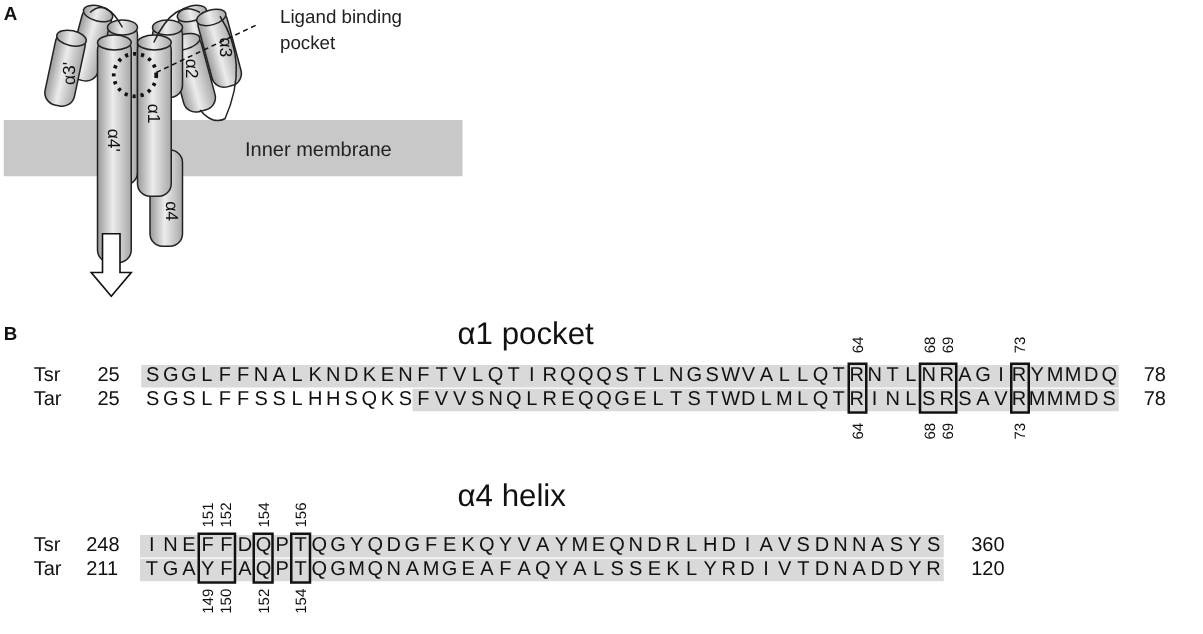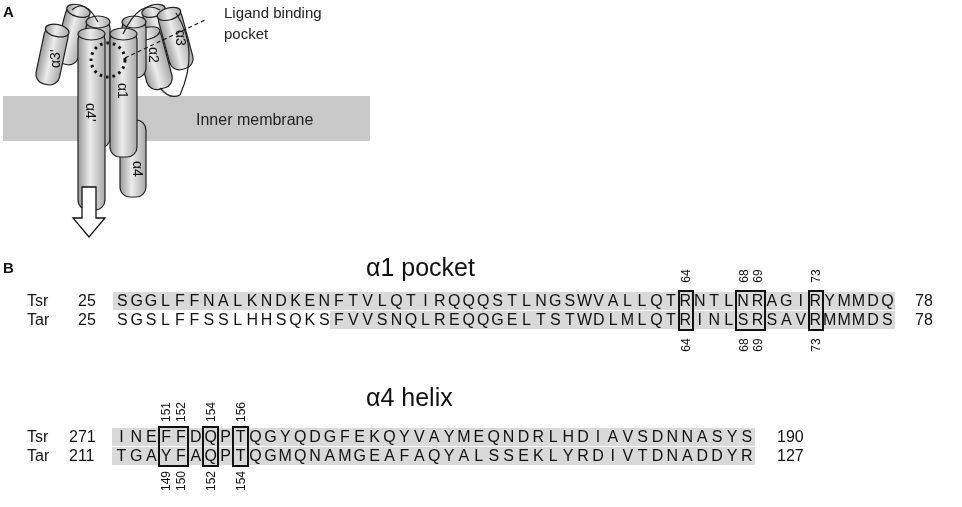--- a/index.html
+++ b/index.html
@@ -220,22 +220,22 @@
     <div class="num" style="left:805.8249999999999px;top:270px;">73</div>
     <div class="num" style="left:675.775px;top:339px;">64</div>
     <div class="num" style="left:733.575px;top:339px;">68</div>
     <div class="num" style="left:748.025px;top:339px;">69</div>
     <div class="num" style="left:805.8249999999999px;top:339px;">73</div>
   </div>
 <div id="alpha4" class="seq-block" style="top:0;">
   <div class="helix-title" style="left:366px;top:383px;">α4 helix</div>
 <div class="shade" style="left:112px;top:428px;width:642.7px;height:18px;"></div>
     <div class="row" style="left:27px;top:428px;">Tsr</div>
-    <div class="row" style="left:69px;top:428px;">271</div>
-    <div class="row" style="left:777px;top:428px;">190</div>
+    <div class="row" style="left:69px;top:428px;">248</div>
+    <div class="row" style="left:777px;top:428px;">360</div>
     <div class="row seq" style="left:114px;top:428px;">
       <span style="width:14.9px;">I</span>
       <span style="width:14.9px;">N</span>
       <span style="width:14.9px;">E</span>
       <span style="width:14.9px;">F</span>
       <span style="width:14.9px;">F</span>
       <span style="width:14.9px;">D</span>
       <span style="width:14.9px;">Q</span>
       <span style="width:14.9px;">P</span>
       <span style="width:14.9px;">T</span>
@@ -270,21 +270,21 @@
       <span style="width:14.9px;">N</span>
       <span style="width:14.9px;">N</span>
       <span style="width:14.9px;">A</span>
       <span style="width:14.9px;">S</span>
       <span style="width:14.9px;">Y</span>
       <span style="width:14.9px;">S</span>
     </div>
     <div class="shade" style="left:112px;top:447px;width:642.7px;height:18px;"></div>
     <div class="row" style="left:27px;top:447px;">Tar</div>
     <div class="row" style="left:69px;top:447px;">211</div>
-    <div class="row" style="left:777px;top:447px;">127</div>
+    <div class="row" style="left:777px;top:447px;">120</div>
     <div class="row seq" style="left:114px;top:447px;">
       <span style="width:14.9px;">T</span>
       <span style="width:14.9px;">G</span>
       <span style="width:14.9px;">A</span>
       <span style="width:14.9px;">Y</span>
       <span style="width:14.9px;">F</span>
       <span style="width:14.9px;">A</span>
       <span style="width:14.9px;">Q</span>
       <span style="width:14.9px;">P</span>
       <span style="width:14.9px;">T</span>

